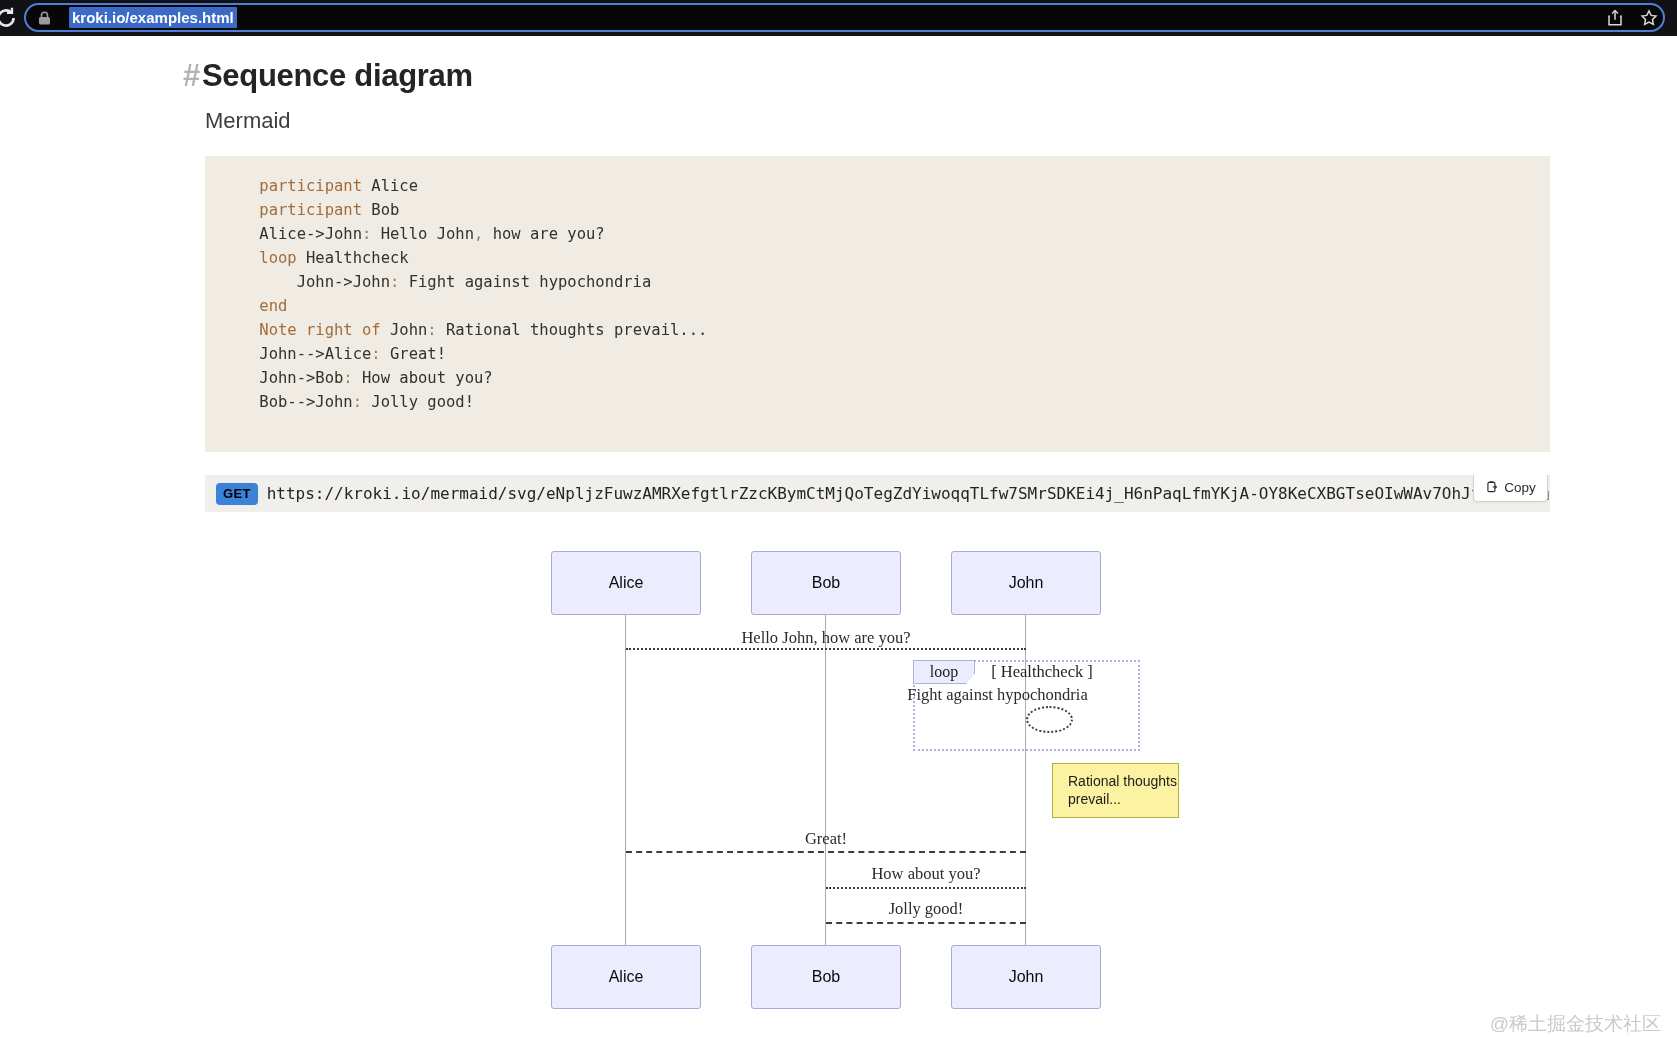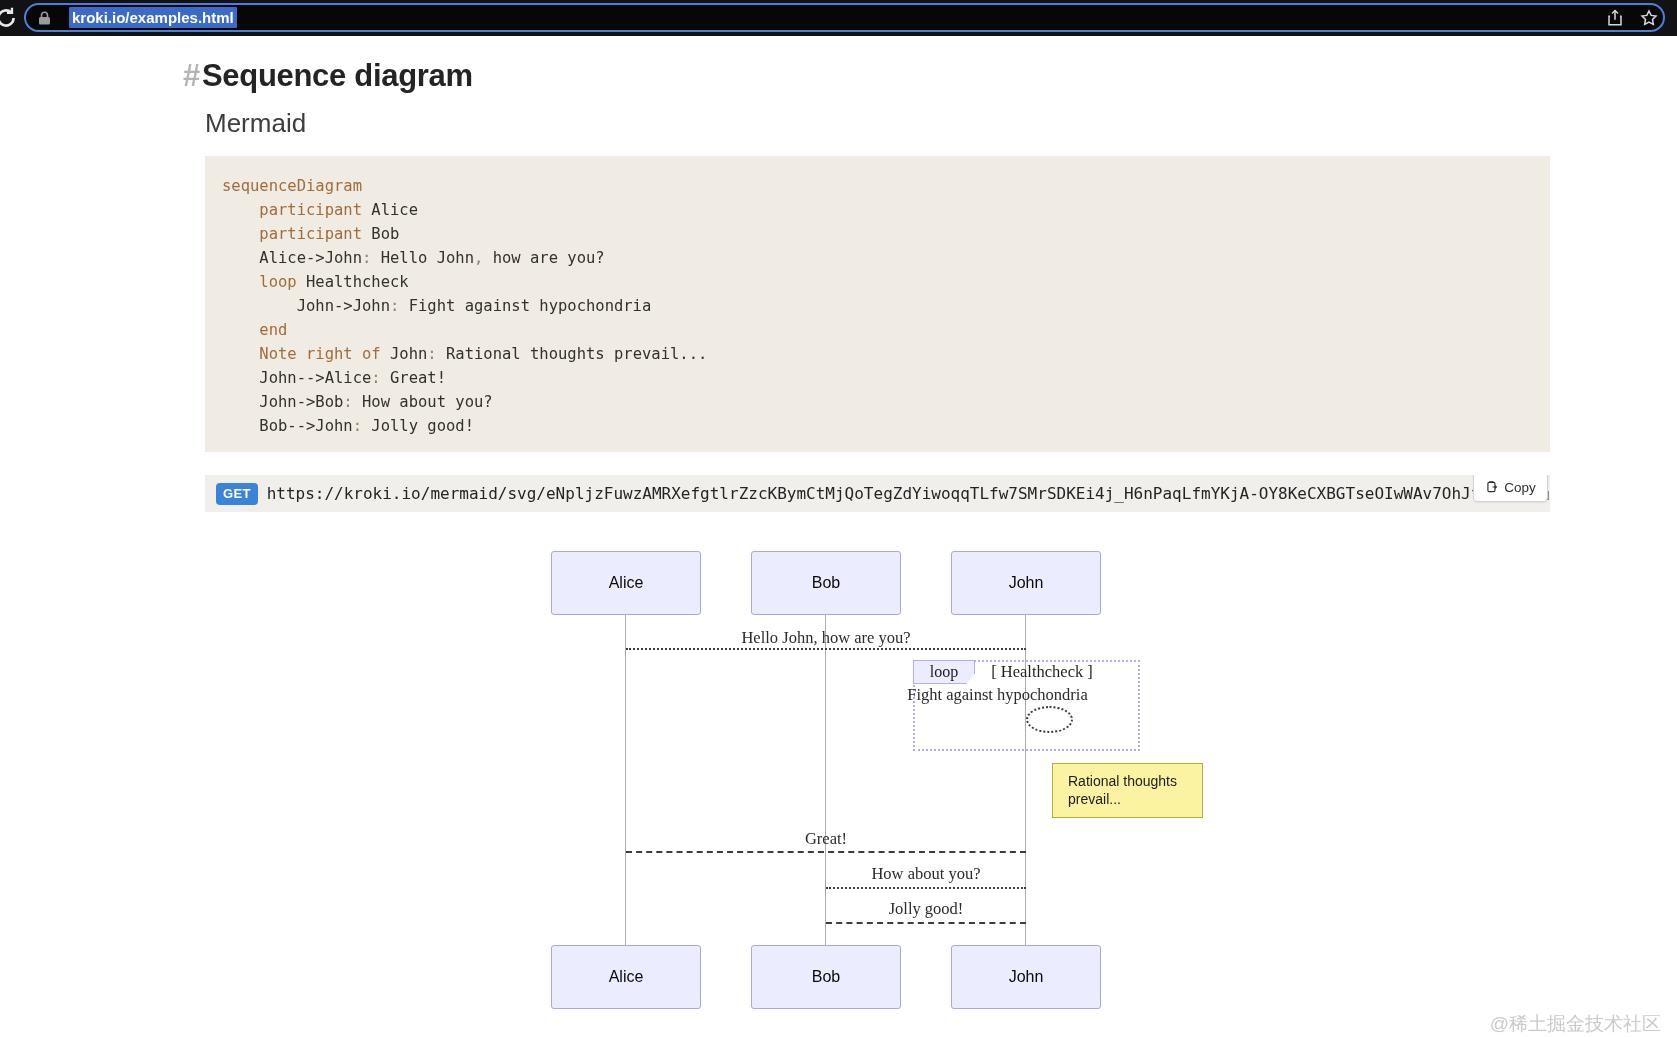--- a/index.html
+++ b/index.html
@@ -19,35 +19,35 @@
               white-space:nowrap; }
   .url-text .sel { background:#3b6bc7; padding:2px 3px; border-radius:1px; }
   .chrome-right { position:absolute; right:18px; top:0; height:36px;
                   display:flex; align-items:center; gap:14px; }
   .chrome-icon { width:20px; height:20px; color:#d8d8dc; }
 
   
   .page-title { position:absolute; left:183px; top:58px; font-size:31px; font-weight:700;
                 color:#242424; letter-spacing:-0.3px; }
   .page-title .hash { color:#b3b3b3; font-weight:600; margin-right:2px; }
-  .subtitle { position:absolute; left:205px; top:108px; font-size:26px; color:#3d3d3d; }
+  .subtitle { position:absolute; left:205px; top:108px; font-size:22px; color:#3d3d3d; }
 
   
   .code-block { position:absolute; left:205px; top:156px; width:1345px; height:296px;
                 background:#f1ece3; padding:18px 16px 0 17px;
                 font-family:"DejaVu Sans Mono", monospace; font-size:15.5px;
                 line-height:24px; color:#33312c; }
   .code-line { white-space:pre; }
   .code-line .kw { color:#a16c3c; }
   .code-line .op { color:#8b8174; }
 
   
   .url-strip { position:absolute; left:205px; top:475px; width:1345px; height:37px;
                background:#f1efeb; display:flex; align-items:center; overflow:hidden; }
-  .get-badge { margin-left:11px; flex:0 0 auto; background:#3b82d9; color:#ffffff;
+  .get-badge { margin-left:11px; flex:0 0 auto; background:#3b82d9; color:#000000;
                font-size:13px; font-weight:700; border-radius:4px; padding:3px 7px 4px;
                letter-spacing:0.3px; }
   .req-url { margin-left:9px; font-family:"DejaVu Sans Mono", monospace; font-size:16px;
              color:#242424; white-space:nowrap; overflow:hidden; flex:1 1 auto; }
   .req-url-tail { position:absolute; right:0px; top:10px;
                   font-family:"DejaVu Sans Mono", monospace; font-size:16px; color:#242424; }
   .copy-btn { position:absolute; right:2px; top:-3px; width:75px; height:30px;
               background:#ffffff; border:1px solid #d2d2d0; border-radius:4px;
               display:flex; align-items:center; justify-content:center; gap:5px;
               font-size:13.5px; color:#2e2e2e; box-shadow:0 1px 2px rgba(0,0,0,0.06); }
@@ -83,21 +83,21 @@
               border:2px dotted #b0b0dc; }
   .loop-label { position:absolute; left:913px; top:660px; width:62px; height:24px;
                 background:#ececff; border:1px solid #b0b0dc;
                 clip-path:polygon(0 0,100% 0,100% 55%,86% 100%,0 100%);
                 display:flex; align-items:center; justify-content:center;
                 font-family:"Liberation Serif", serif; font-size:16px; color:#1a1a1a; }
   .loop-cond { position:absolute; left:978px; top:662px; width:128px; text-align:center;
                font-family:"Liberation Serif", serif; font-size:16.5px; color:#1f1f1f; }
   .self-loop { position:absolute; left:1026px; top:706px; width:47px; height:27px;
                border:2px dotted #3c3c3c; border-radius:50%; }
-  .note-box { position:absolute; left:1052px; top:763px; width:151px; height:55px;
+  .note-box { position:absolute; left:1052px; top:763px; width:127px; height:55px;
               background:#fbf3a2; border:1px solid #b1b135; padding:9px 0 0 15px;
               font-size:14px; line-height:17.5px; color:#1c1c1c; }
 
   .watermark { position:absolute; right:16px; top:1003px; font-size:19px; color:#cacaca;
                font-family:sans-serif;margin-top:8px; }
 </style>
 </head>
 <body>
 
 <div class="browser-bar">
@@ -123,21 +123,20 @@
     <svg class="chrome-icon" viewBox="0 0 24 24" fill="none" stroke="currentColor" stroke-width="1.8">
       <path d="M12 3.6l2.6 5.3 5.8.8-4.2 4.1 1 5.8-5.2-2.7-5.2 2.7 1-5.8-4.2-4.1 5.8-.8z"></path>
     </svg>
   </div>
 </div>
 
 <h1 class="page-title"><span class="hash">#</span><span>Sequence diagram</span></h1>
 <div class="subtitle">Mermaid</div>
 
 <div class="code-block">
-    <div class="code-line"><span class="kw">sequenceDiagram</span></div>
     <div class="code-line">    <span class="kw">participant</span> Alice</div>
     <div class="code-line">    <span class="kw">participant</span> Bob</div>
     <div class="code-line">    Alice-&gt;John<span class="op">:</span> Hello John<span class="op">,</span> how are you?</div>
     <div class="code-line">    <span class="kw">loop</span> Healthcheck</div>
     <div class="code-line">        John-&gt;John<span class="op">:</span> Fight against hypochondria</div>
     <div class="code-line">    <span class="kw">end</span></div>
     <div class="code-line">    <span class="kw">Note right of</span> John<span class="op">:</span> Rational thoughts prevail...</div>
     <div class="code-line">    John--&gt;Alice<span class="op">:</span> Great!</div>
     <div class="code-line">    John-&gt;Bob<span class="op">:</span> How about you?</div>
     <div class="code-line">    Bob--&gt;John<span class="op">:</span> Jolly good!</div>

